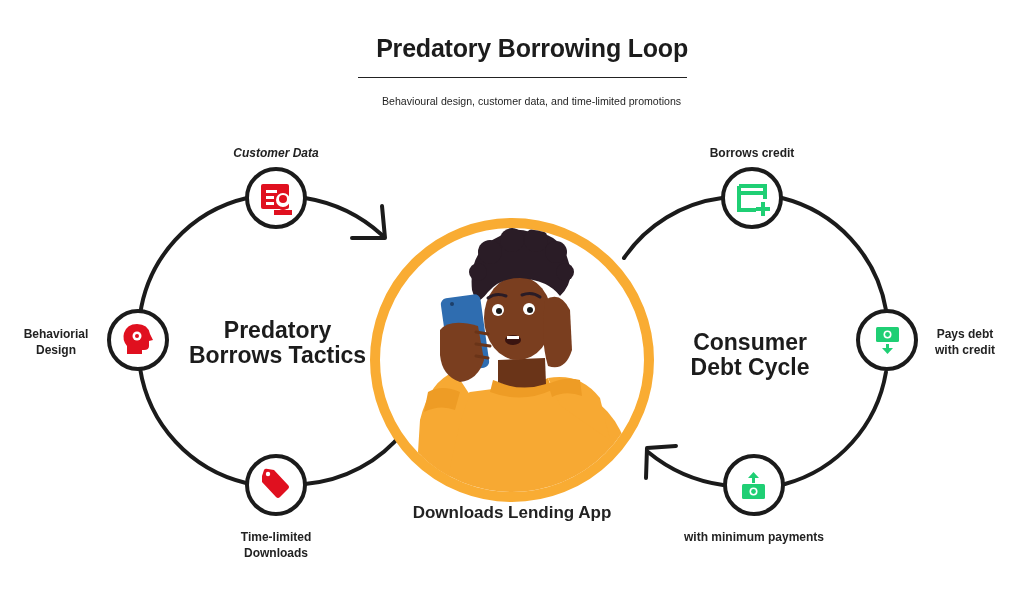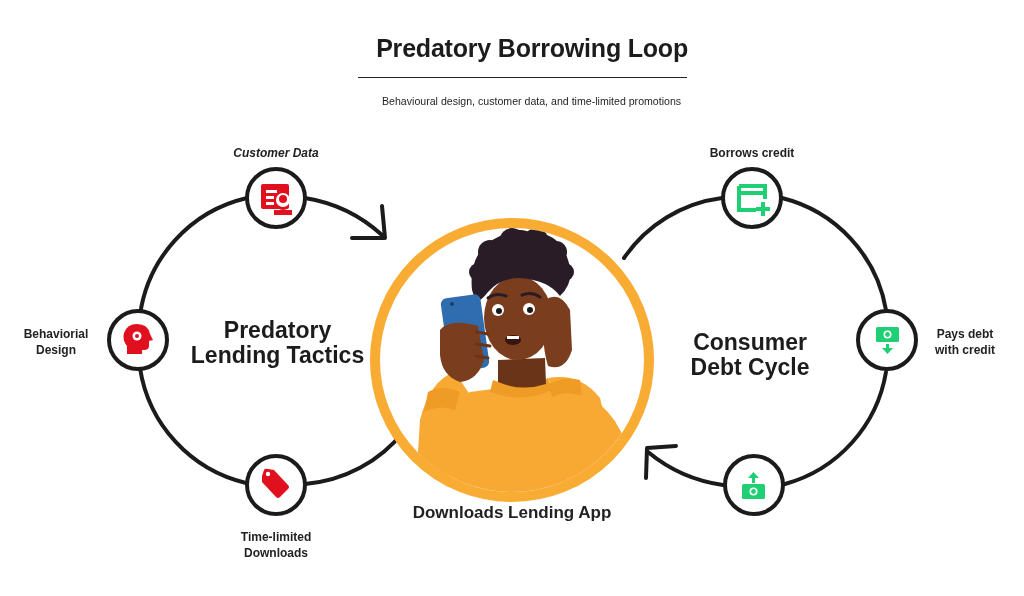--- a/index.html
+++ b/index.html
@@ -180,24 +180,25 @@
 </div>
 
 <div class="label" style="left:692px; top:145px; width:120px;">
   <div>Borrows credit</div>
 </div>
 <div class="label" style="left:925px; top:326px; width:80px;text-align:center;">
   <div>Pays debt</div>
   <div>with credit</div>
 </div>
 <div class="label" style="left:674px; top:529px; width:160px;">
+  <div>with minimum payments</div>
 </div>
 
 <div class="label" style="left:412px; top:505px; width:200px; font-size:17px;">Downloads Lending App</div>
 
 <div class="loop-title" style="left:185px; top:318px; width:185px;">
   <div>Predatory</div>
-  <div>Lending Tactics</div>
+  <div>Borrows Tactics</div>
 </div>
 <div class="loop-title" style="left:660px; top:330px; width:180px;">
   <div>Consumer</div>
   <div>Debt Cycle</div>
 </div>
 
 </body></html>

